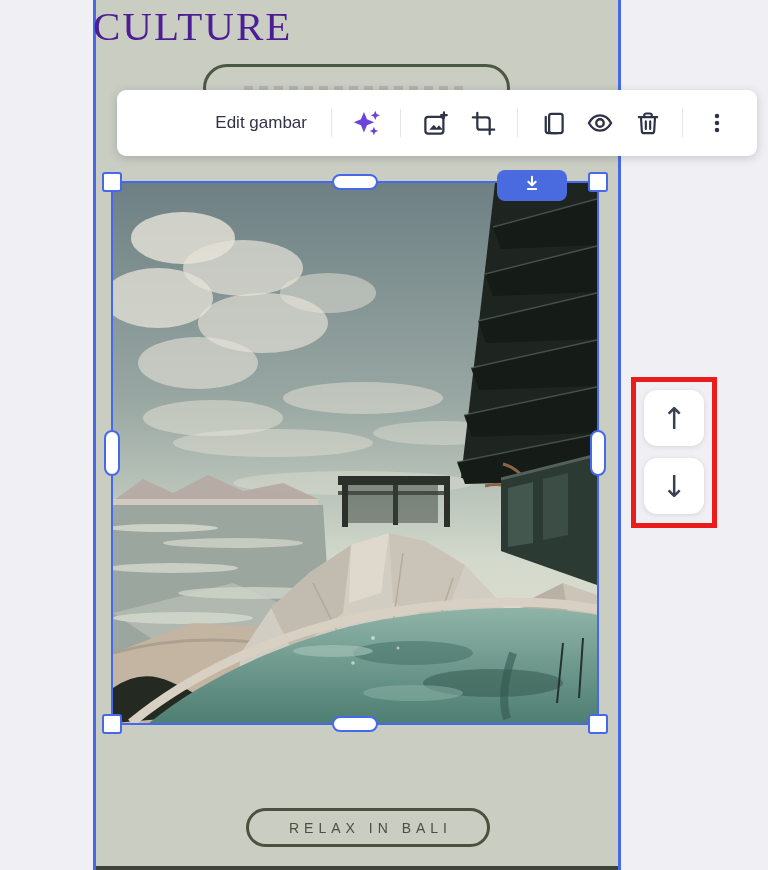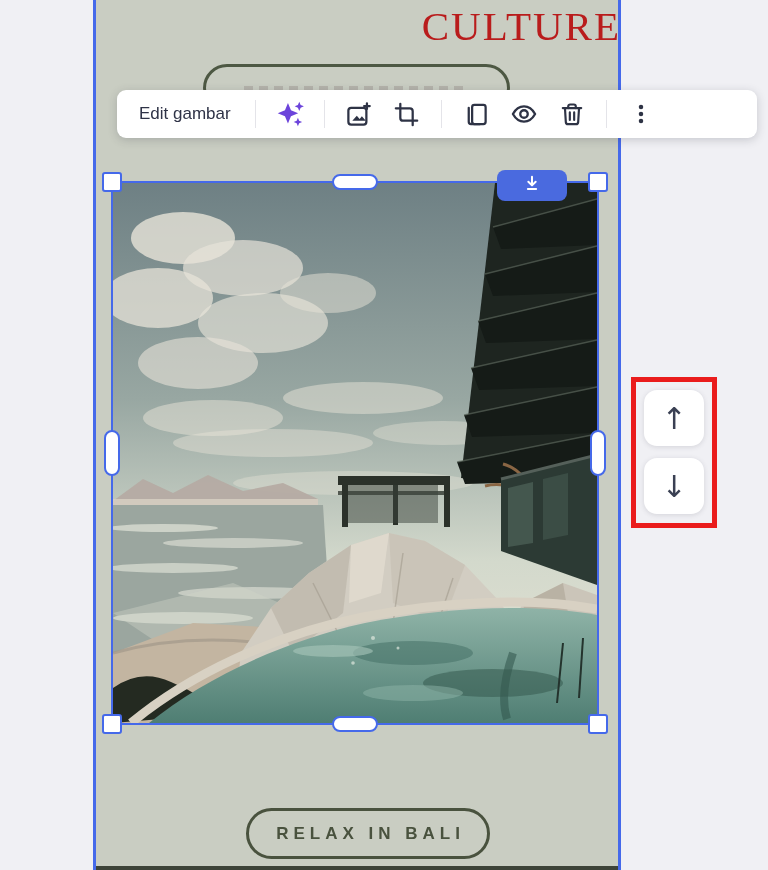--- a/index.html
+++ b/index.html
@@ -5,57 +5,57 @@
   * { margin:0; padding:0; box-sizing:border-box; }
   html,body { width:768px; height:870px; overflow:hidden; }
   body { background:#f0f0f4; font-family:"Liberation Sans", sans-serif; position:relative; }
 
   
   .canvas-page { position:absolute; left:93px; top:0; width:528px; height:870px; background:#c9cdc2; }
   .page-edge { position:absolute; top:0; bottom:0; width:3px; background:#4569ea; }
   .page-edge.left { left:0; } .page-edge.right { right:0; }
   .next-section-strip { position:absolute; left:3px; right:3px; bottom:0; height:4px; background:#3d4338; }
 
-  .section-title { position:absolute; left:0; width:100%; text-align:right;
+  .section-title { position:absolute; left:0; width:100%; text-align:left;
     font-family:"Liberation Serif", serif; font-size:41px; font-weight:500;
-    letter-spacing:2px; color:#b91c1c; }
+    letter-spacing:2px; color:#4c1d95; }
   .title-top { top:2px; }
   .title-bottom { top:748px; }
 
   .subtitle-pill { position:absolute; left:110px; top:64px; width:307px; height:48px;
     border:3.5px solid #4d5843; border-radius:26px; }
   .pill-text-tops { position:absolute; left:38px; right:38px; top:19px; height:5px; opacity:.55;
     background:repeating-linear-gradient(90deg,#a39d96 0 9px, transparent 9px 15px); }
 
-  .bottom-pill { position:absolute; left:153px; top:808px; width:244px; height:51px;
+  .bottom-pill { position:absolute; left:153px; top:808px; width:244px; height:39px;
     border:3.5px solid #49523e; border-radius:28px; background:transparent;
     display:flex; align-items:center; justify-content:center;
-    font-size:17px; font-weight:700; letter-spacing:5px; color:#49523e; text-indent:5px; cursor:pointer; }
+    font-size:14px; font-weight:400; letter-spacing:5px; color:#49523e; text-indent:5px; cursor:pointer; }
 
   
   .selection { position:absolute; left:20px; top:183px; width:484px; height:540px; }
   .scene { position:absolute; inset:0; display:block; }
   .sel-border { position:absolute; inset:-2px; border:2.5px solid #4569ea; pointer-events:none; }
   .handle { position:absolute; background:#fff; border:2.5px solid #4569ea; z-index:4; }
   .corner { width:20px; height:20px; border-radius:3px; }
   .c-tl { left:-11px; top:-11px; } .c-tr { right:-11px; top:-11px; }
   .c-bl { left:-11px; bottom:-11px; } .c-br { right:-11px; bottom:-11px; }
   .edge-h { width:46px; height:16px; border-radius:9px; left:calc(50% - 23px); }
   .e-top { top:-9px; } .e-bottom { bottom:-9px; }
   .edge-v { width:16px; height:46px; border-radius:9px; top:calc(50% - 23px); }
   .e-left { left:-9px; } .e-right { right:-9px; }
 
   .download-btn { position:absolute; left:497px; top:170px; width:70px; height:31px;
     background:#4a6adf; border:none; border-radius:8px; display:flex; align-items:center;
     justify-content:center; cursor:pointer; z-index:8; }
 
   
-  .toolbar { position:absolute; left:117px; top:90px; width:640px; height:48px;
+  .toolbar { position:absolute; left:117px; top:90px; width:640px; height:66px;
     background:#ffffff; border-radius:9px; box-shadow:0 2px 10px rgba(50,55,70,.22);
-    display:flex; align-items:center; padding:0 16px; z-index:10; }
+    display:flex; align-items:center; padding:0 16px; z-index:10;justify-content:flex-end; }
   .tb-label { font-size:17px; color:#2f3347; white-space:nowrap; padding:0 14px 0 6px; cursor:pointer; }
   .tb-divider { width:1px; height:28px; background:#e4e4e9; margin:0 10px; flex:none; }
   .tb-btn { width:48px; height:46px; border:none; background:transparent; border-radius:8px;
     display:flex; align-items:center; justify-content:center; cursor:pointer; flex:none; }
   .tb-btn svg { display:block; }
 
   
   .reorder-panel { position:absolute; left:631px; top:377px; width:86px; height:151px;
     border:5px solid #ea1c1c; display:flex; flex-direction:column; align-items:center;
     padding-top:8px; gap:12px; z-index:10; }

